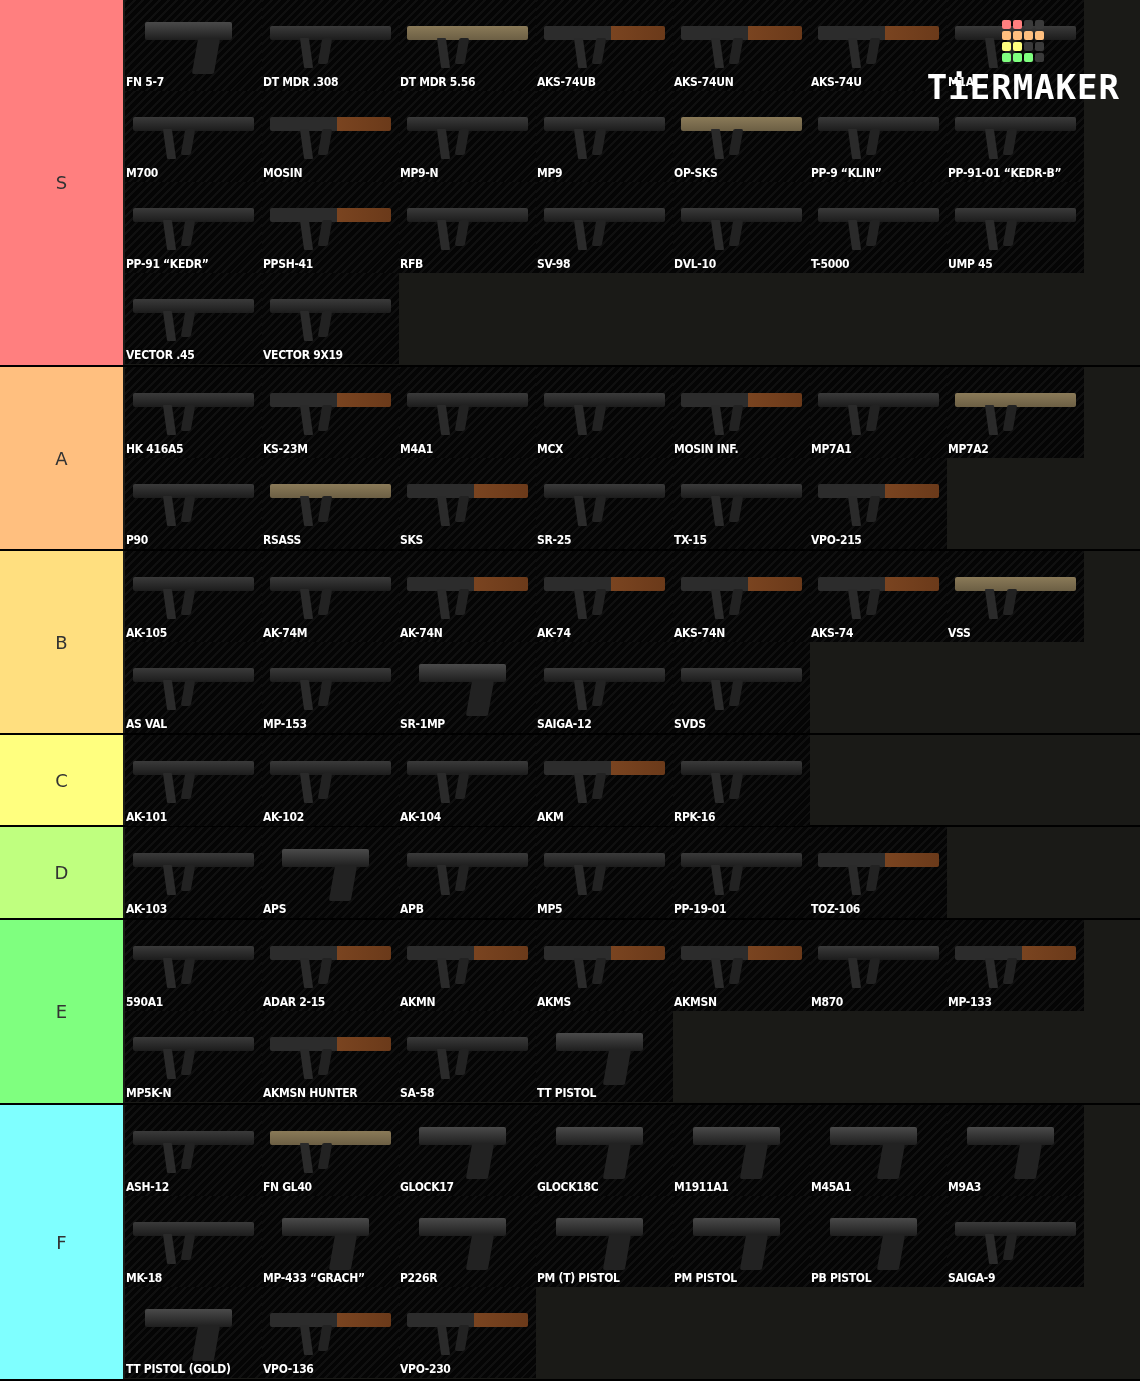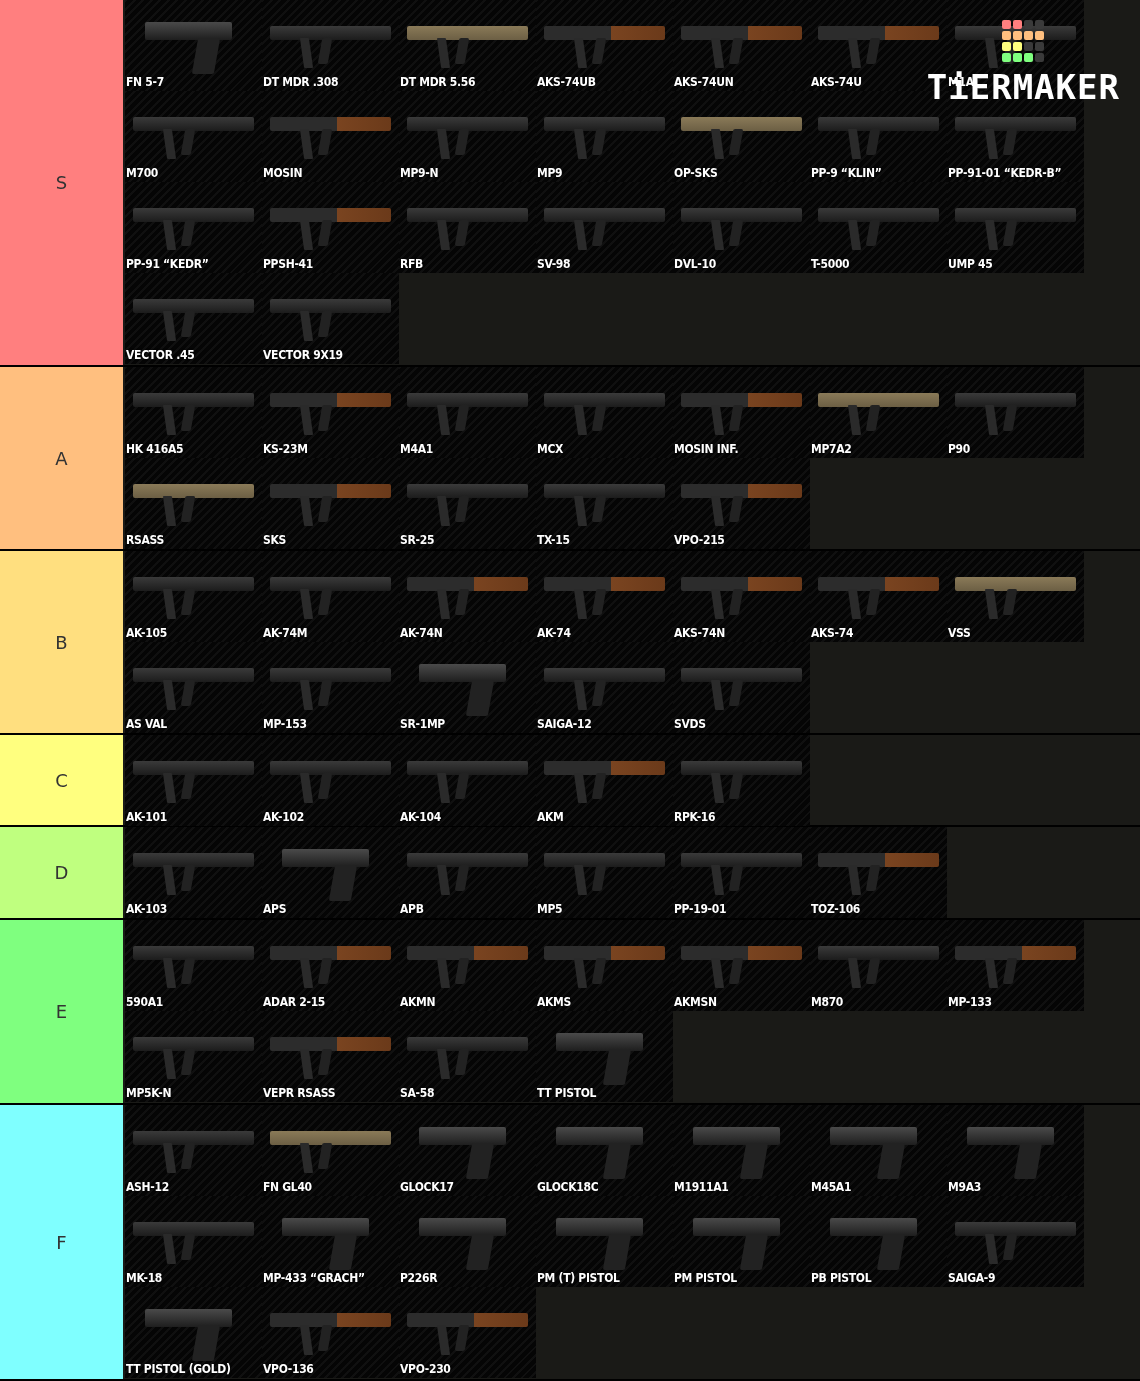--- a/index.html
+++ b/index.html
@@ -249,20 +249,26 @@
     <div class="mag"></div>
     <div class="grip"></div>
     <span class="item-label">MCX</span>
   </div>
         <div class="item wood">
     <div class="gun"></div>
     <div class="mag"></div>
     <div class="grip"></div>
     <span class="item-label">MOSIN INF.</span>
   </div>
+        <div class="item">
+    <div class="gun"></div>
+    <div class="mag"></div>
+    <div class="grip"></div>
+    <span class="item-label">MP7A1</span>
+  </div>
         <div class="item tan">
     <div class="gun"></div>
     <div class="mag"></div>
     <div class="grip"></div>
     <span class="item-label">MP7A2</span>
   </div>
         <div class="item">
     <div class="gun"></div>
     <div class="mag"></div>
     <div class="grip"></div>
@@ -501,21 +507,21 @@
         <div class="item">
     <div class="gun"></div>
     <div class="mag"></div>
     <div class="grip"></div>
     <span class="item-label">MP5K-N</span>
   </div>
         <div class="item wood">
     <div class="gun"></div>
     <div class="mag"></div>
     <div class="grip"></div>
-    <span class="item-label">VEPR RSASS</span>
+    <span class="item-label">AKMSN HUNTER</span>
   </div>
         <div class="item">
     <div class="gun"></div>
     <div class="mag"></div>
     <div class="grip"></div>
     <span class="item-label">SA-58</span>
   </div>
         <div class="item pistol">
     <div class="gun"></div>
 

